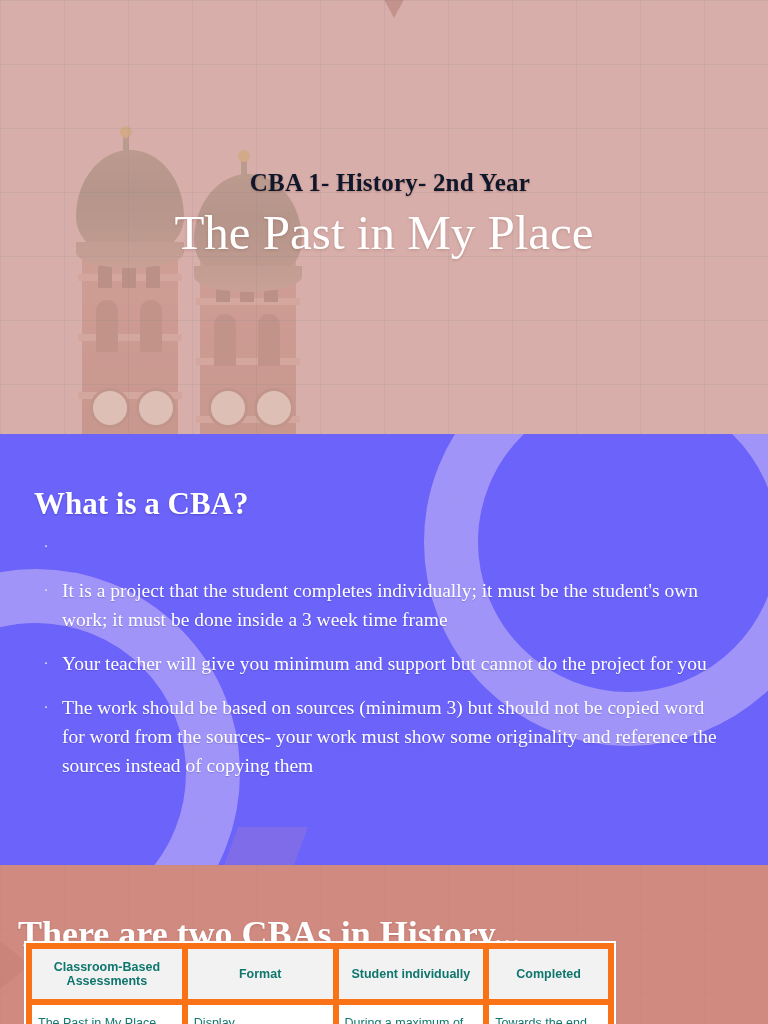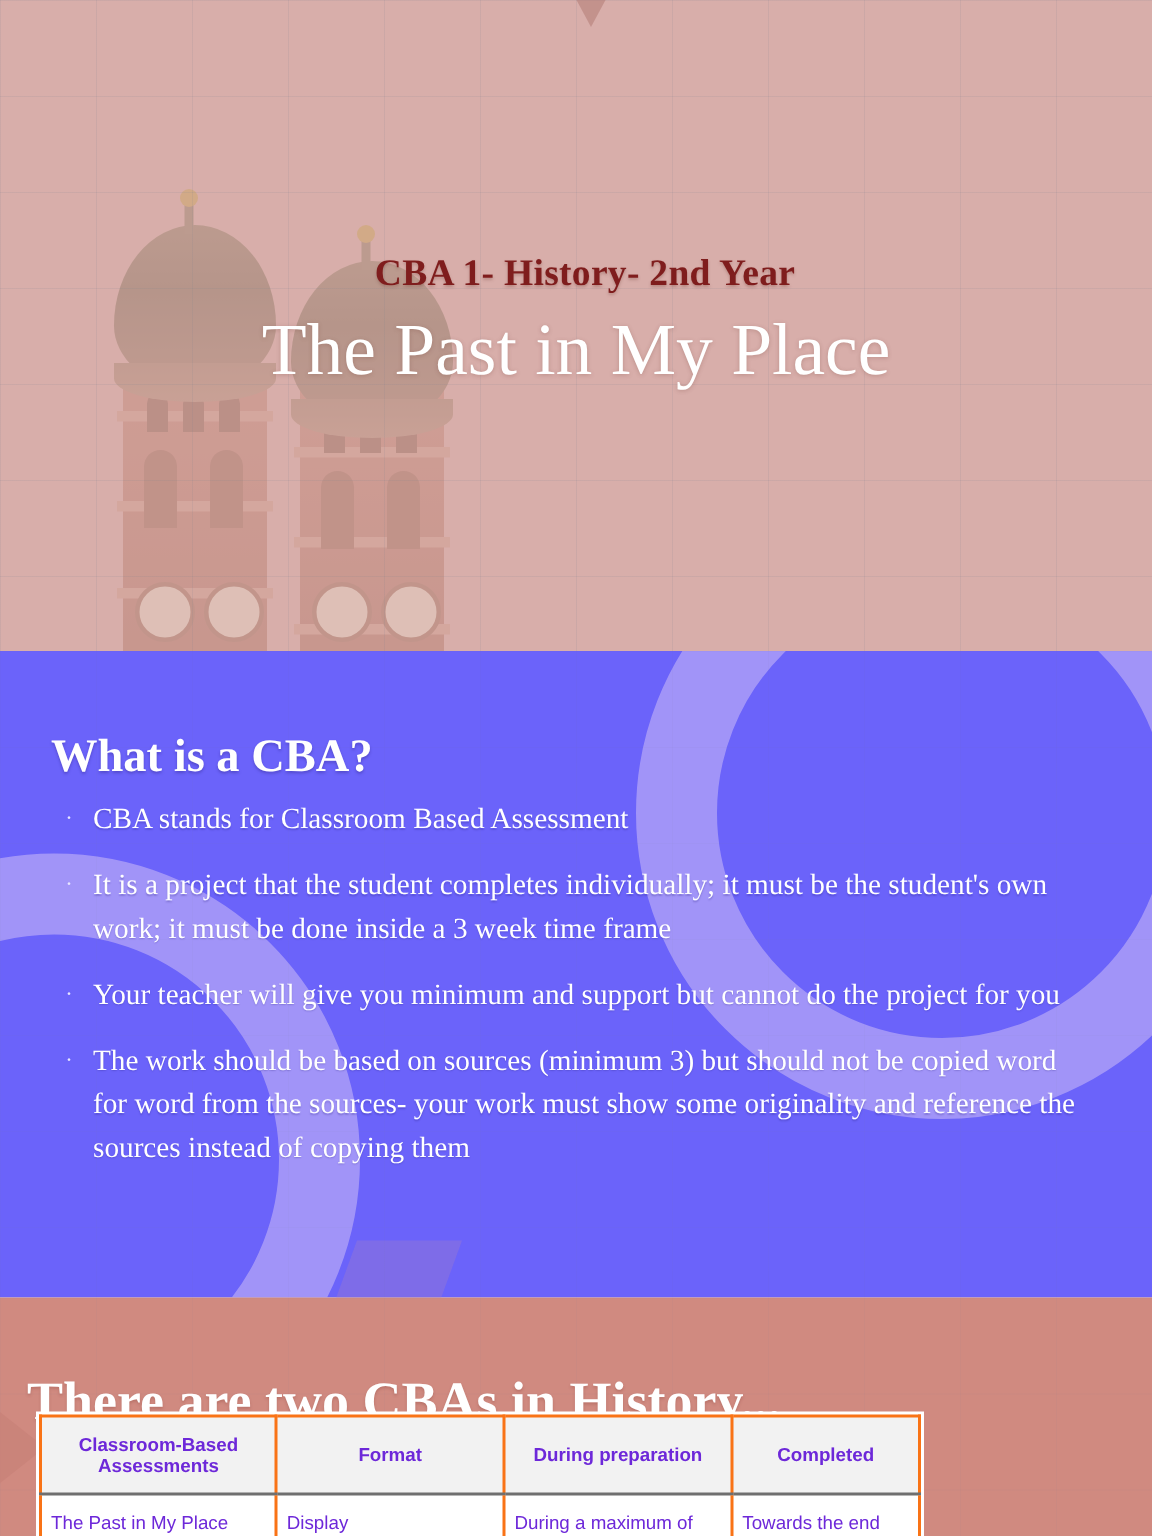--- a/index.html
+++ b/index.html
@@ -30,21 +30,21 @@
   .t-arch{position:absolute;width:22px;height:52px;background:#9a6453;border-radius:11px 11px 0 0;}
   .s1-veil{position:absolute;left:0;top:0;right:0;bottom:0;background:rgba(216,174,170,.63);}
   .grid{position:absolute;left:0;top:0;right:0;bottom:0;pointer-events:none;
         background-image:linear-gradient(to right,rgba(120,130,140,.13) 1px,transparent 1px),
                          linear-gradient(to bottom,rgba(120,130,140,.13) 1px,transparent 1px);
         background-size:64px 64px;}
   .s1-tri{position:absolute;left:366px;top:-34px;width:0;height:0;
         border-left:28px solid transparent;border-right:28px solid transparent;
         border-top:52px solid rgba(168,108,100,.42);}
   .s1-text{position:absolute;left:0;right:0;top:168px;text-align:center;}
-  .s1-sub{font-weight:bold;font-size:25px;color:#7f1d1d;letter-spacing:.2px;line-height:1.2;
+  .s1-sub{font-weight:bold;font-size:25px;color:#0f172a;letter-spacing:.2px;line-height:1.2;
         text-shadow:0 1px 2px rgba(120,70,60,.35);padding-left:12px;}
   .s1-title{font-size:49px;color:#fff;line-height:1.18;margin-top:6px;
         text-shadow:0 1px 3px rgba(120,70,60,.30);}
 
   
   .slide2{position:absolute;left:0;top:434px;width:768px;height:431px;overflow:hidden;background:#6b63fa;}
   .ring{position:absolute;border-radius:50%;border-style:solid;border-color:rgba(205,190,245,.55);}
   .ring-tr{width:300px;height:300px;border-width:54px;right:-64px;top:-96px;}
   .ring-bl{width:300px;height:300px;border-width:54px;left:-168px;bottom:-112px;}
   .wedge{position:absolute;left:230px;bottom:-6px;width:70px;height:44px;
@@ -60,21 +60,21 @@
   .slide3{position:absolute;left:0;top:865px;width:768px;height:159px;overflow:hidden;background:#d08a80;}
   .s3-tri{position:absolute;left:-18px;top:62px;width:0;height:0;
         border-top:38px solid transparent;border-bottom:38px solid transparent;
         border-left:48px solid rgba(200,130,120,.75);}
   .s3-title{position:absolute;left:18px;top:18px;font-size:36px;color:#fff;
         text-shadow:0 1px 2px rgba(130,60,50,.30);}
   .tbl-wrap{position:absolute;left:24px;top:76px;width:592px;background:#fff;
         padding:2px 2px 0 2px;box-sizing:border-box;}
   table.cba{border-collapse:collapse;width:100%;table-layout:fixed;
         font-family:"Liberation Sans",sans-serif;}
-  table.cba th,table.cba td{border:2px solid #f97316;padding:5px 6px;font-size:12.5px;color:#6d28d9;}
+  table.cba th,table.cba td{border:6px solid #f97316;padding:5px 6px;font-size:12.5px;color:#0f766e;}
   table.cba thead th{background:#f2f2f2;font-weight:bold;text-align:center;height:40px;vertical-align:middle;}
   table.cba thead tr th{border-bottom:2px solid #6f6f6f;}
   table.cba tbody td{background:#fff;text-align:left;height:26px;vertical-align:middle;}
   .col0{width:27%;} .col1{width:26%;} .col2{width:26%;} .col3{width:21%;}
 </style>
 </head>
 <body>
 
 <div class="page">
 
@@ -129,21 +129,20 @@
     <div class="ring ring-tr"></div>
     <div class="ring ring-bl"></div>
     <div class="wedge"></div>
     <div class="grid" style="opacity:.35"></div>
 
     <h2 class="s2-title">What is a CBA?</h2>
 
     <div class="bullets">
       <div class="bl">
         <span class="bl-dot">·</span>
-        <span class="bl-txt">CBA stands for Classroom Based Assessment</span>
       </div>
       <div class="bl">
         <span class="bl-dot">·</span>
         <span class="bl-txt">It is a project that the student completes individually; it must be the student's own work; it must be done inside a 3 week time frame</span>
       </div>
       <div class="bl">
         <span class="bl-dot">·</span>
         <span class="bl-txt">Your teacher will give you minimum and support but cannot do the project for you</span>
       </div>
       <div class="bl">
@@ -157,21 +156,21 @@
     <div class="grid" style="opacity:.5"></div>
     <div class="s3-tri"></div>
     <h2 class="s3-title">There are two CBAs in History...</h2>
 
     <div class="tbl-wrap">
       <table class="cba">
         <thead>
           <tr>
             <th class="col0">Classroom-Based Assessments</th>
             <th class="col1">Format</th>
-            <th class="col2">During preparation</th>
+            <th class="col2">Student individually</th>
             <th class="col3">Completed</th>
           </tr>
         </thead>
         <tbody>
           <tr>
             <td>The Past in My Place</td>
             <td>Display</td>
             <td>During a maximum of</td>
             <td>Towards the end</td>
           </tr>

